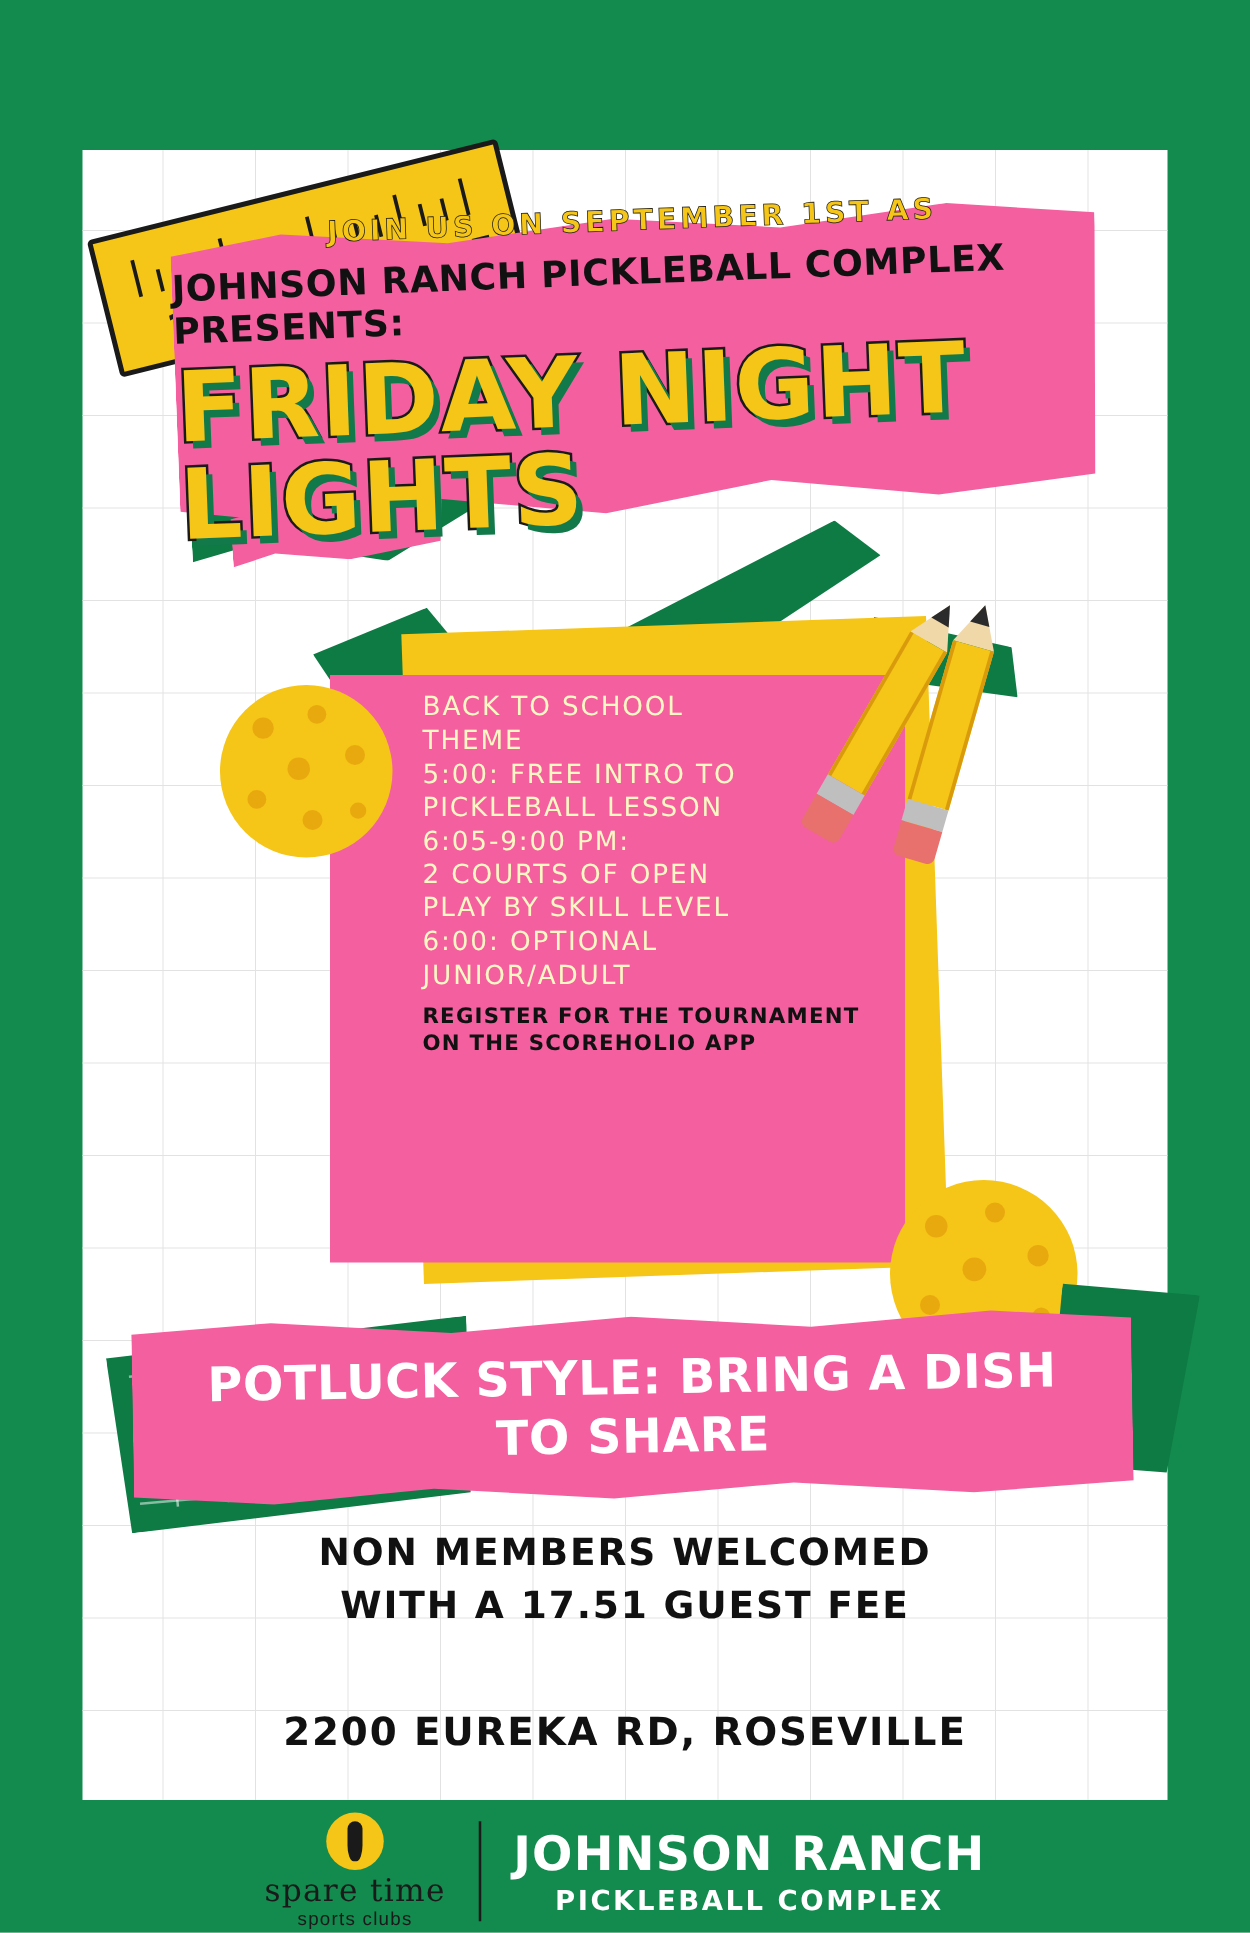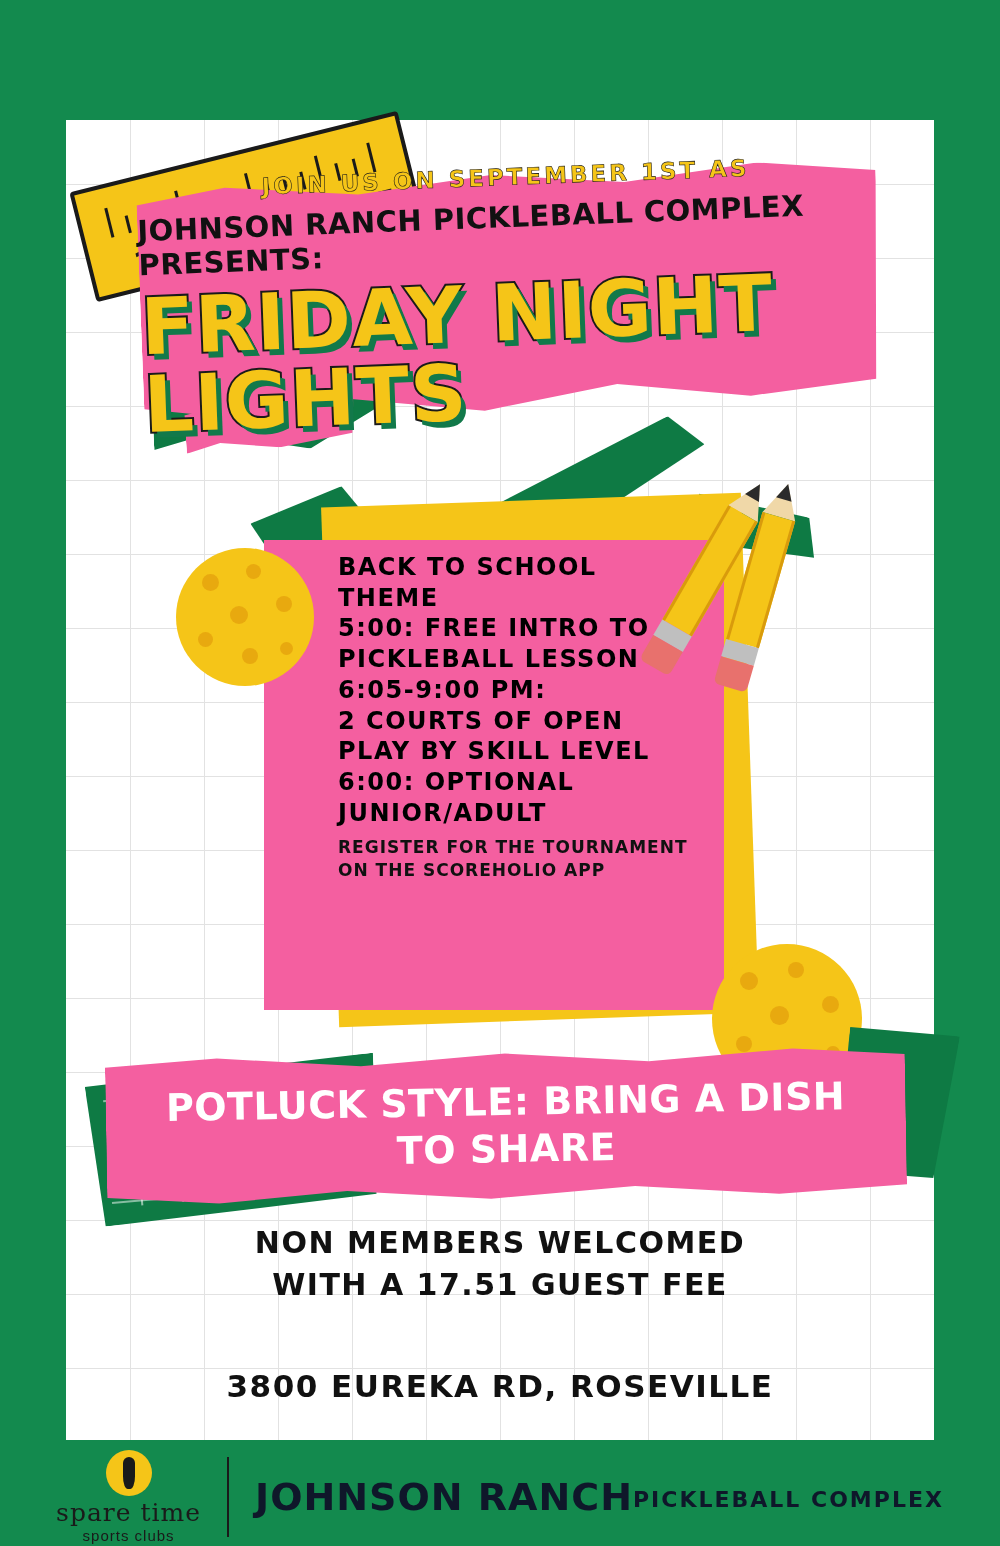--- a/index.html
+++ b/index.html
@@ -193,24 +193,24 @@
     background: #f45fa0;
   }
   .info-text {
     position: absolute;
     left: 338px;
     top: 552px;
     width: 420px;
   }
   .info-line {
     font-family: "DejaVu Sans", sans-serif;
-    font-weight: bold;
-    font-size: 24px;
+    font-weight: normal;
+    font-size: 21px;
     letter-spacing: 1.5px;
-    color: #000000;
+    color: #fef9c3;
     line-height: 1.28;
   }
   .register-line {
     font-family: "DejaVu Sans", sans-serif;
     font-weight: bold;
     font-size: 17px;
     letter-spacing: 1px;
     color: #111;
     line-height: 1.3;
     margin-top: 8px;
@@ -414,23 +414,23 @@
     font-size: 15px;
     letter-spacing: 1px;
   }
   .divider {
     width: 2px;
     height: 80px;
     background: #1a1a1a;
   }
   .jr-block {
     display: flex;
-    flex-direction: row;
+    flex-direction: column;
     align-items: center;
-    color: #0f172a;
+    color: #ffffff;
   }
   .jr-name {
     font-family: "DejaVu Sans", sans-serif;
     font-weight: bold;
     font-size: 38px;
     letter-spacing: 1px;
   }
   .jr-sub {
     font-family: "DejaVu Sans", sans-serif;
     font-weight: bold;
@@ -553,21 +553,21 @@
   <div class="potluck-text">
     <div>POTLUCK STYLE: BRING A DISH</div>
     <div>TO SHARE</div>
   </div>
 
   <div class="fees">
     <div>NON MEMBERS WELCOMED</div>
     <div>WITH A 17.51 GUEST FEE</div>
   </div>
 
-  <div class="address">3800 EUREKA RD, ROSEVILLE</div>
+  <div class="address">2200 EUREKA RD, ROSEVILLE</div>
 
   <div class="footer">
     <div class="sparetime">
       <div class="st-mark"></div>
       <div class="st-name">spare time</div>
       <div class="st-sub">sports clubs</div>
     </div>
     <div class="divider"></div>
     <div class="jr-block">
       <div class="jr-name">JOHNSON RANCH</div>

